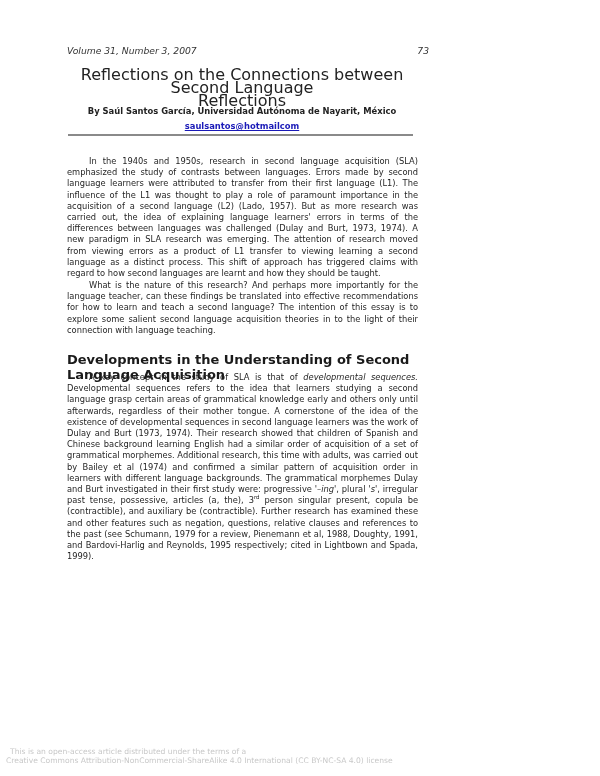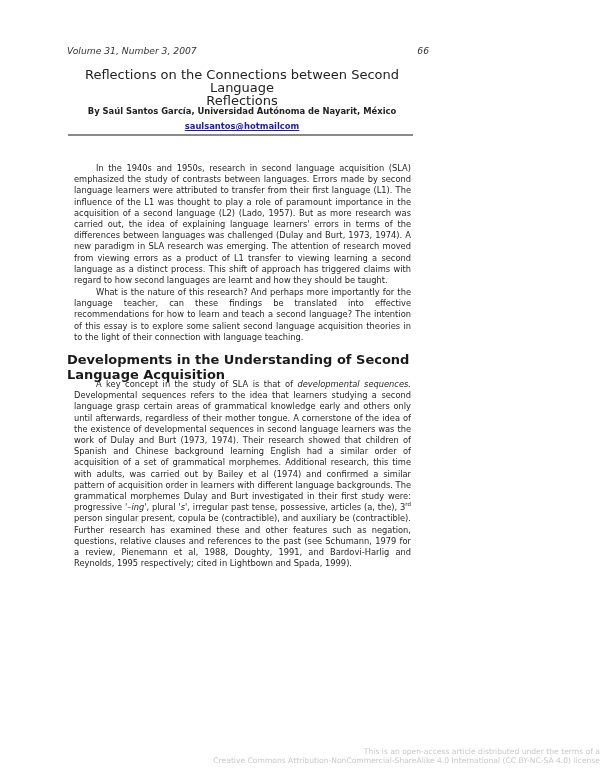--- a/index.html
+++ b/index.html
@@ -31,21 +31,21 @@
     color: #333;
   }
   .running-header .vol { position: absolute; left: 0; top: 0; }
   .running-header .pg { position: absolute; right: 0; top: 0; font-style: italic; }
   .title {
     position: absolute;
     left: 67px;
     top: 68px;
     width: 350px;
     text-align: center;
-    font-size: 13px;
+    font-size: 16px;
     line-height: 13px;
     color: #222;
   }
   .byline {
     position: absolute;
     left: 67px;
     top: 106px;
     width: 350px;
     text-align: center;
     font-size: 8.4px;
@@ -76,57 +76,57 @@
   .body-text {
     position: absolute;
     left: 67px;
     width: 351px;
     font-size: 8.3px;
     line-height: 11.2px;
     text-align: justify;
     color: #1f1f1f;
   }
   .body-text p {
-    margin: 7px;
+    margin: 0;
     text-indent: 22px;
   }
   .p1 { top: 156px; }
   .p2 { top: 280px; }
   .section-heading {
     position: absolute;
     left: 67px;
     top: 352px;
     width: 351px;
     font-size: 13px;
     font-weight: bold;
     color: #1a1a1a;
   }
   .p3 { top: 372px; }
   .footer {
     position: absolute;
     left: 0;
     top: 747px;
     width: 600px;
-    text-align: right;
+    text-align: left;
     font-size: 7.6px;
     line-height: 9px;
     color: #c8c8c8;
   }
   .footer .l1 { display: block; padding-left: 10px; }
-  .footer .l2 { display: block; padding-left: 28px; }
+  .footer .l2 { display: block; padding-left: 6px; }
   sup { font-size: 5.5px; line-height: 0; }
 </style>
 </head>
 <body>
 
 <div class="page">
 
   <div class="running-header">
     <span class="vol">Volume 31, Number 3, 2007</span>
-    <span class="pg">66</span>
+    <span class="pg">73</span>
   </div>
 
   <div class="title">
     <div>Reflections on the Connections between Second Language</div>
     <div>Reflections</div>
   </div>
 
   <div class="byline">By  Saúl Santos García, Universidad Autónoma de Nayarit, México</div>
 
   <div class="email">

